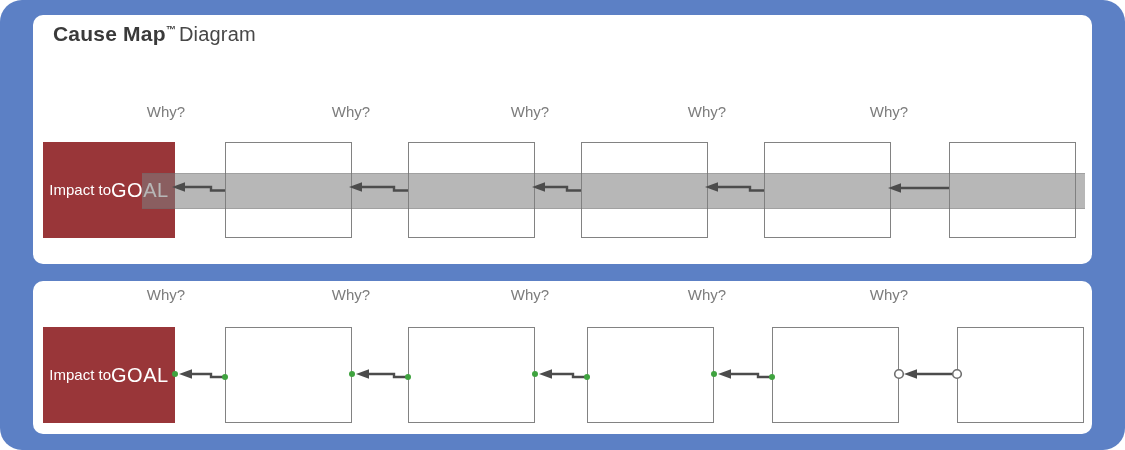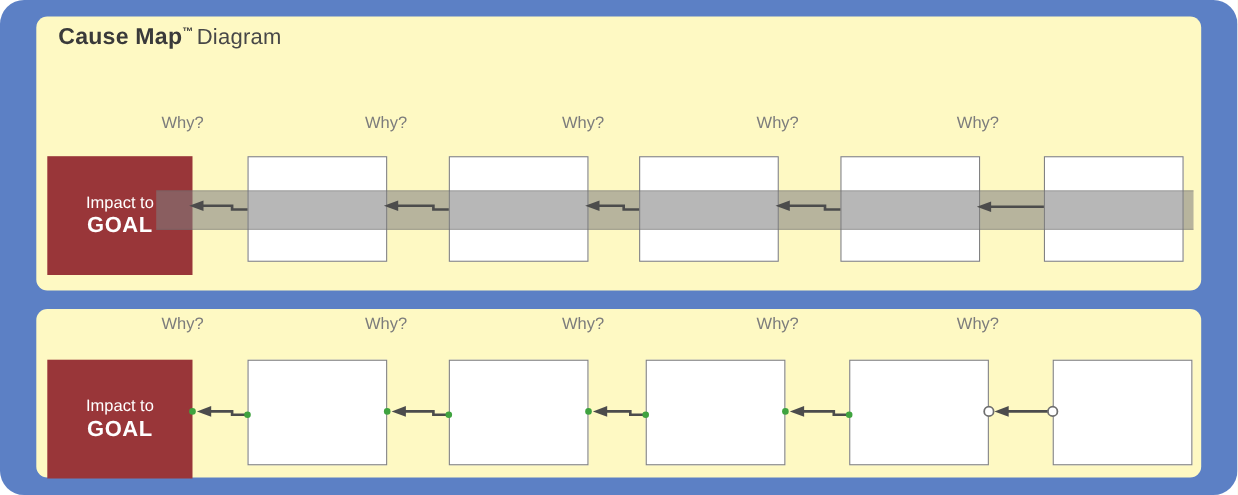--- a/index.html
+++ b/index.html
@@ -1,21 +1,21 @@
 <!DOCTYPE html>
 <html><head>
 <meta charset="utf-8">
 <style>
   html,body{margin:0;padding:0;background:#ffffff;font-family:"Liberation Sans",sans-serif;}
   .canvas{
     position:relative;width:1125px;height:450px;background:#5c80c5;
     border-radius:22px;overflow:hidden;
   }
   .panel{
-    position:absolute;left:33px;width:1059px;background:#fef9c3;border-radius:10px;
+    position:absolute;left:33px;width:1059px;background:#ffffff;border-radius:10px;
   }
   .panel-top{top:15px;height:249px;}
   .panel-bottom{top:281px;height:153px;}
 
   .page-title{
     position:absolute;left:20px;top:7px;margin:0;color:#3d3d3d;
     font-size:21px;font-weight:400;letter-spacing:.2px;white-space:nowrap;
   }
   .page-title .brand{font-weight:700;color:#3a3a3a;}
   .page-title sup{font-size:10px;font-weight:700;vertical-align:super;margin-right:3px;color:#3a3a3a;}
@@ -23,28 +23,28 @@
 
   .why{
     position:absolute;width:80px;text-align:center;color:#7c7c7c;
     font-size:15px;
   }
   .panel-top .why{top:88px;}
   .panel-bottom .why{top:5px;}
   .why.p1{left:93px;} .why.p2{left:278px;} .why.p3{left:457px;} .why.p4{left:634px;} .why.p5{left:816px;}
 
   .impact{
-    position:absolute;left:10px;width:132px;height:108px;background:#993639;
-    display:flex;flex-direction:column;align-items:center;justify-content:center;
+    position:absolute;left:10px;width:132px;height:96px;background:#993639;
+    display:flex;flex-direction:row;align-items:center;justify-content:center;
     color:#ffffff;z-index:1;
   }
   .panel-top .impact{top:127px;}
   .panel-bottom .impact{top:46px;}
   .impact .line1{font-size:15px;line-height:18px;}
-  .impact .line2{font-size:20px;font-weight:700;letter-spacing:.5px;line-height:22px;}
+  .impact .line2{font-size:20px;font-weight:400;letter-spacing:.5px;line-height:22px;}
 
   .cause-box{
     position:absolute;width:127px;height:96px;background:#ffffff;
     border:1.5px solid #828282;box-sizing:border-box;z-index:1;
   }
   .panel-top .cause-box{top:127px;}
   .panel-bottom .cause-box{top:46px;}
   .cb1{left:192px;} .cb2{left:375px;}
   .panel-top .cb3{left:548px;} .panel-top .cb4{left:731px;} .panel-top .cb5{left:916px;}
   .panel-bottom .cb3{left:554px;} .panel-bottom .cb4{left:739px;} .panel-bottom .cb5{left:924px;}

